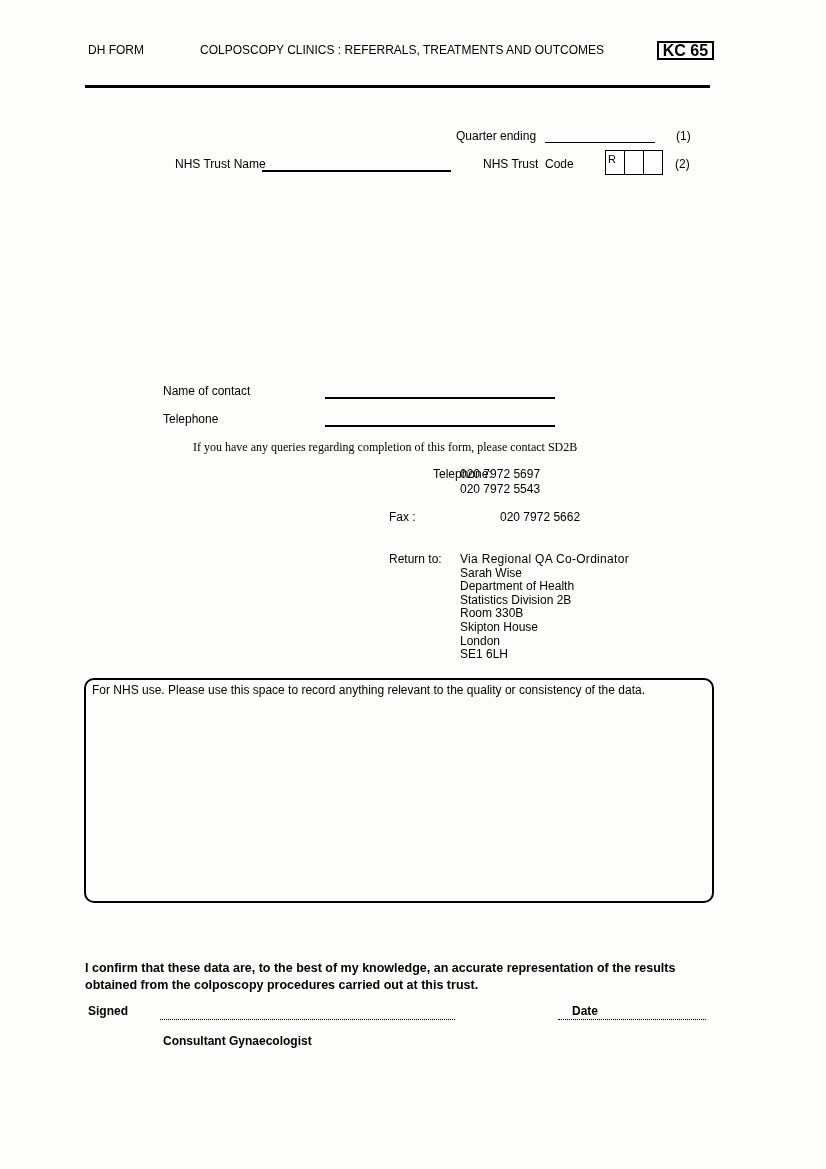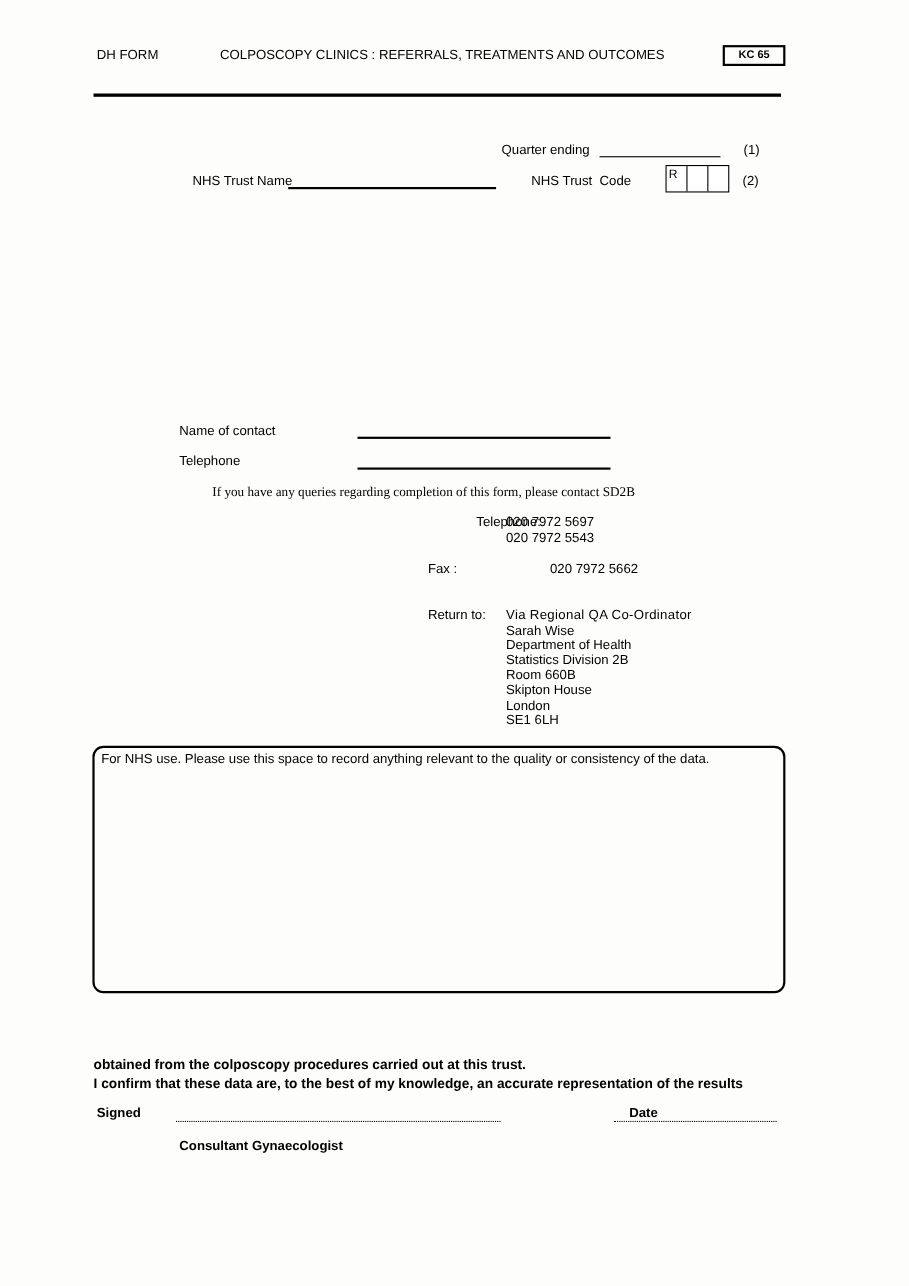--- a/index.html
+++ b/index.html
@@ -11,21 +11,21 @@
   }
   .abs{position:absolute;}
   .pre{white-space:pre;}
   .b{font-weight:bold;}
   .rule{background:#000;}
   .fill-line{border-bottom:2px solid #000;}
   .fill-line-thin{border-bottom:1px solid #000;}
   .fill-line-dotted{border-bottom:1px dotted #000;}
   .kc-box{
     border:2px solid #000;width:53px;height:15px;
-    text-align:center;font-weight:bold;line-height:15px;font-size:10px;
+    text-align:center;font-weight:bold;line-height:15px;font-size:16px;
   }
   .code-box{display:flex;border:1px solid #000;background:#fff;}
   .code-cell{
     width:16px;height:22px;border-right:1px solid #000;
     font-size:11px;line-height:14px;padding:1px 0 0 2px;box-sizing:content-box;
   }
   .code-cell:last-child{border-right:none;}
   .nhs-box{
     border:2px solid #000;width:614px;height:215px;
     padding:3px 6px;background:transparent;
@@ -87,33 +87,33 @@
 
 <div class="abs" style="left:460px;top:510px;margin-left:40px;">020 7972 5662</div>
 
 <div class="abs" style="left:389px;top:552px;">Return to:</div>
 
 <div class="abs addr" style="left:460px;top:553px;">
   <div class="small">Via Regional QA Co-Ordinator</div>
   <div>Sarah Wise</div>
   <div>Department of Health</div>
   <div>Statistics Division 2B</div>
-  <div>Room 660B</div>
+  <div>Room 330B</div>
   <div>Skipton House</div>
   <div>London</div>
   <div>SE1 6LH</div>
 </div>
 
 <div class="abs nhs-box" style="left:84px;top:678px;border-radius:10px;">
   <div>For NHS use. Please use this space to record anything relevant to the quality or consistency of the data.</div>
 </div>
 
 <div class="abs conf" style="left:85px;top:960px;">
+  <div>I confirm that these data are, to the best of my knowledge, an accurate representation of the results</div>
   <div>obtained from the colposcopy procedures carried out at this trust.</div>
-  <div>I confirm that these data are, to the best of my knowledge, an accurate representation of the results</div>
 </div>
 
 <div class="abs b" style="left:88px;top:1004px;">Signed</div>
 
 <div class="abs fill-line-dotted" style="left:160px;top:1005px;width:295px;height:14px;"></div>
 
 <div class="abs b" style="left:532px;top:1004px;margin-left:40px;">Date</div>
 
 <div class="abs fill-line-dotted" style="left:558px;top:1005px;width:148px;height:14px;"></div>
 

